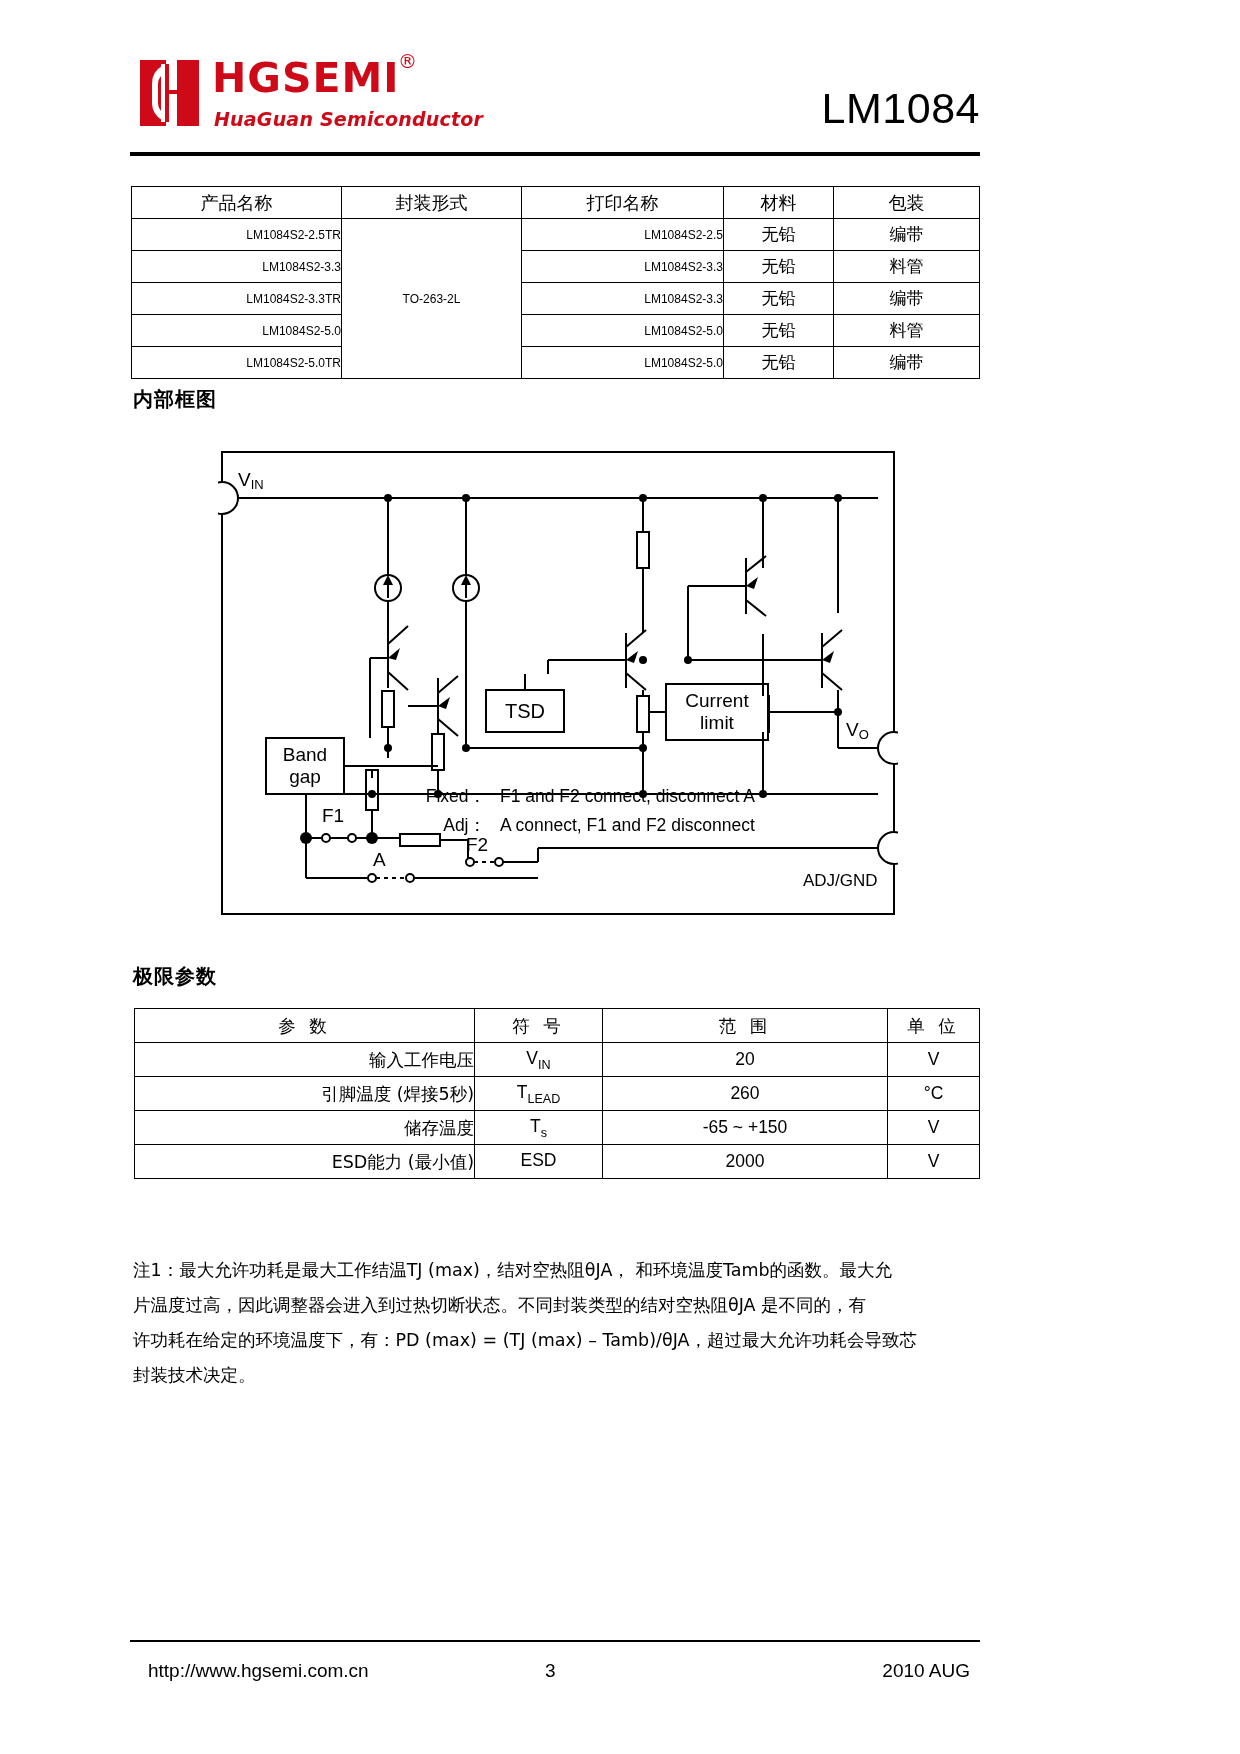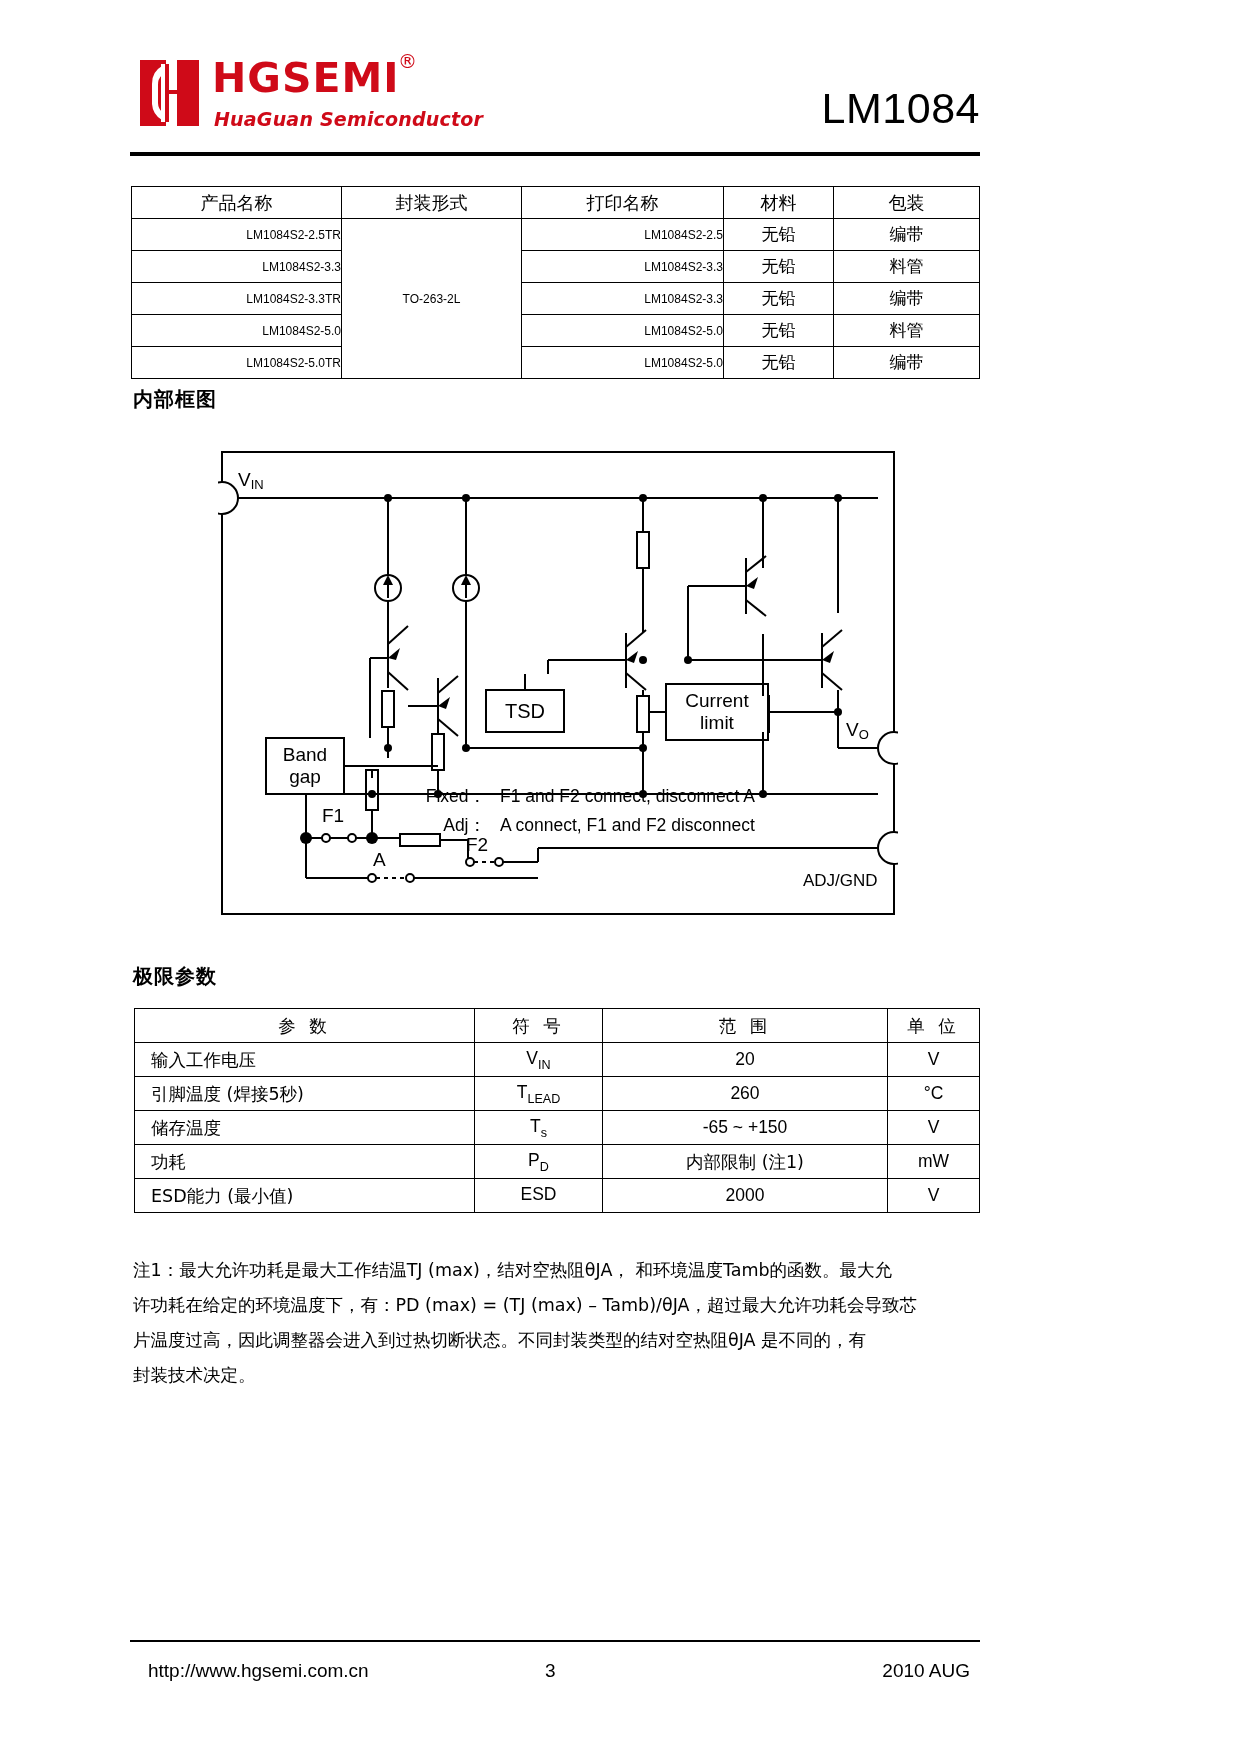--- a/index.html
+++ b/index.html
@@ -88,21 +88,21 @@
     position:absolute;left:218px;top:448px;width:680px;height:470px;
   }
   #diagram svg{display:block;}
 
   
   #limits-table{
     position:absolute;left:134px;top:1008px;width:845px;
   }
   #limits-table td{height:33px;}
   #limits-table .hdr{text-align:center;font-size:17.5px;letter-spacing:4px;}
-  #limits-table .param{text-align:left;padding-left:16px;font-size:17.5px;}
+  #limits-table .param{text-align:right;padding-left:24px;font-size:17.5px;}
   #limits-table .ctr{text-align:center;font-size:17.5px;}
 
   
   #note{
     position:absolute;left:133px;top:1253px;width:846px;
     font-family:"DejaVu Sans","Liberation Sans",sans-serif;
     font-size:17.5px;line-height:35px;text-align:justify;
   }
   #note .ln{display:block;white-space:nowrap;}
   sub{font-size:0.72em;}
@@ -417,38 +417,32 @@
         <td class="ctr">260</td>
         <td class="ctr">°C</td>
       </tr>
       <tr>
         <td class="param cn">储存温度</td>
         <td class="ctr"><span>T</span><sub>s</sub></td>
         <td class="ctr">-65 ~ +150</td>
         <td class="ctr">V</td>
       </tr>
       <tr>
-        <td class="param cn">功耗</td>
-        <td class="ctr"><span>P</span><sub>D</sub></td>
-        <td class="ctr cn">内部限制 (注1)</td>
-        <td class="ctr">mW</td>
-      </tr>
-      <tr>
         <td class="param cn">ESD能力 (最小值)</td>
         <td class="ctr"><span>ESD</span><sub></sub></td>
         <td class="ctr">2000</td>
         <td class="ctr">V</td>
       </tr>
     </tbody>
   </table>
 
   <div id="note">
     <span class="ln">注1：最大允许功耗是最大工作结温TJ (max)，结对空热阻θJA，  和环境温度Tamb的函数。最大允</span>
+    <span class="ln">片温度过高，因此调整器会进入到过热切断状态。不同封装类型的结对空热阻θJA 是不同的，有</span>
     <span class="ln">许功耗在给定的环境温度下，有：PD (max) = (TJ (max) – Tamb)/θJA，超过最大允许功耗会导致芯</span>
-    <span class="ln">片温度过高，因此调整器会进入到过热切断状态。不同封装类型的结对空热阻θJA 是不同的，有</span>
     <span class="ln">封装技术决定。</span>
   </div>
 
   <div class="footer-rule"></div>
   <div class="footer">
     <span class="footer-left">http://www.hgsemi.com.cn</span>
     <span class="footer-center">3</span>
     <span class="footer-right">2010 AUG</span>
   </div>
 

